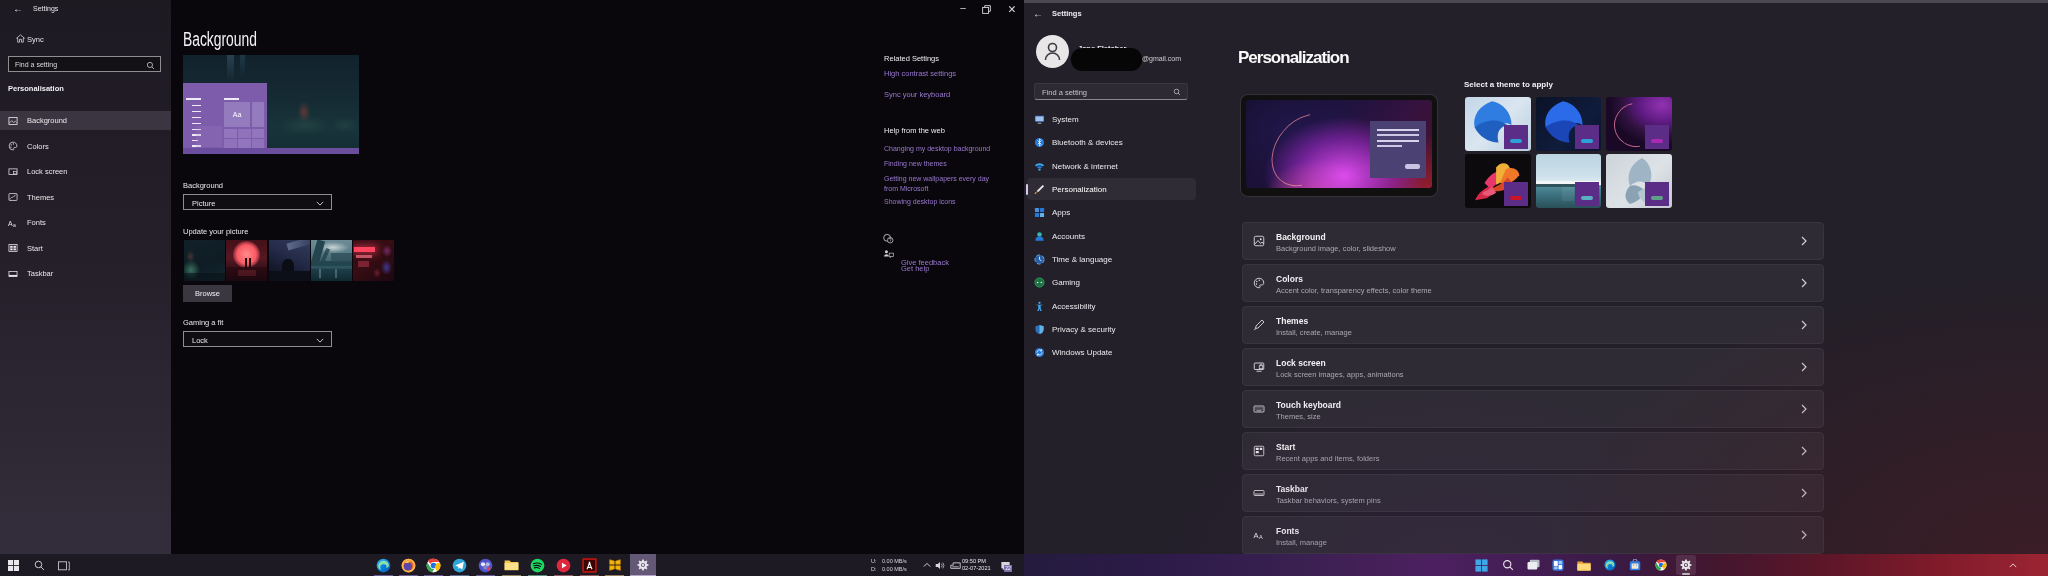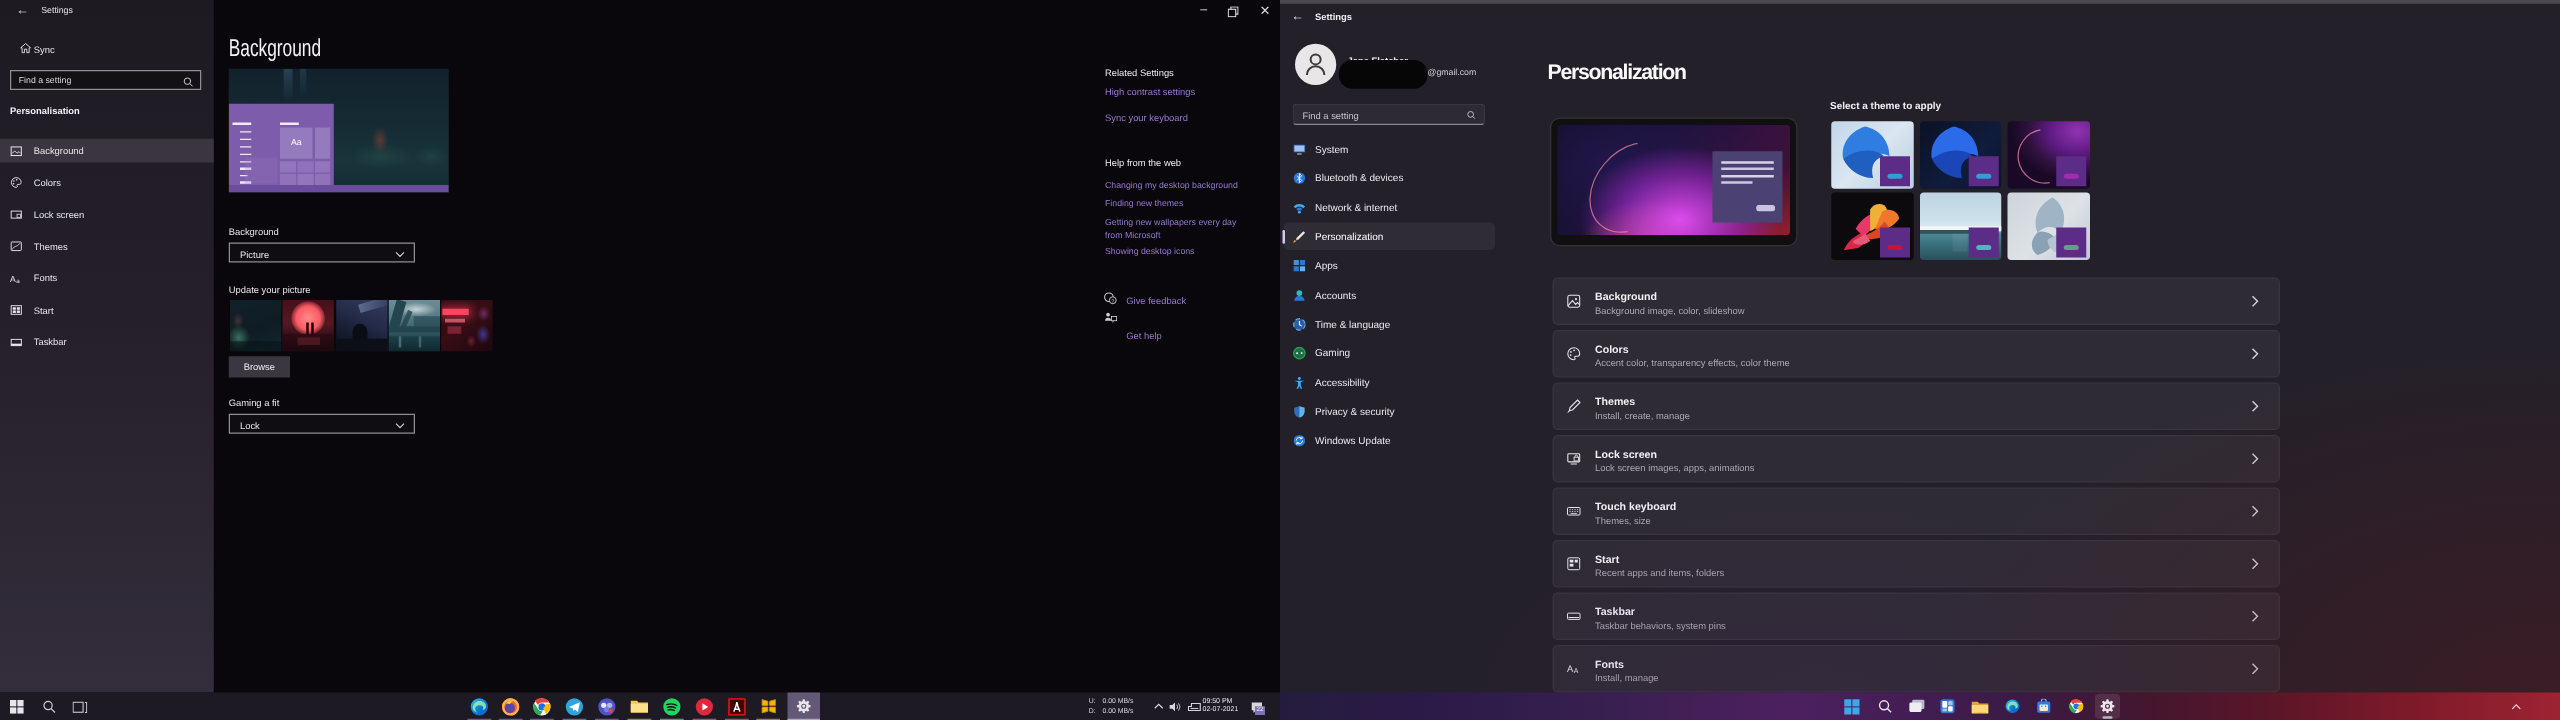--- a/index.html
+++ b/index.html
@@ -232,21 +232,21 @@
           <circle cx="10.5" cy="10.5" r="4" fill="#0a070c" stroke="#cfcdd2" stroke-width="1.1"></circle>
           <text x="8.6" y="13.4" font-size="6.5" fill="#cfcdd2">?</text>
         </svg>
       <div class="abs" style="left:901px;top:248px;font-size:7.5px;color:#9879cf;margin-top:16px;">Get help</div>
       <svg class="abs" style="left:883px;top:249px;" width="11" height="11" viewBox="0 0 16 16">
           <circle cx="5" cy="4" r="2.2" fill="#cfcdd2"></circle>
           <path d="M1.5 11 a3.5 3.5 0 0 1 7 0 Z" fill="#cfcdd2"></path>
           <rect x="9" y="6" width="6" height="5" fill="#0a070c" stroke="#cfcdd2" stroke-width="1"></rect>
           <path d="M10 11.5 L10 13.5 L12 11.2" fill="#cfcdd2"></path>
         </svg>
-      <div class="abs" style="left:901px;top:236px;font-size:7.5px;color:#9879cf;">Give feedback</div>
+      <div class="abs" style="left:901px;top:258px;font-size:7.5px;color:#9879cf;">Give feedback</div>
     </div>
     <div id="w10-task" style="position:absolute;left:0;top:554px;width:1024px;height:22px;background:#1d1a24;">
 
       <svg class="abs" style="left:8px;top:6px;" width="11" height="11" viewBox="0 0 16 16">
           <rect x="0" y="0" width="7.4" height="7.4" fill="#e8e6ea"></rect>
           <rect x="8.6" y="0" width="7.4" height="7.4" fill="#e8e6ea"></rect>
           <rect x="0" y="8.6" width="7.4" height="7.4" fill="#e8e6ea"></rect>
           <rect x="8.6" y="8.6" width="7.4" height="7.4" fill="#e8e6ea"></rect>
         </svg>
       <svg class="abs" style="left:34px;top:6px;" width="11" height="11" viewBox="0 0 16 16">

